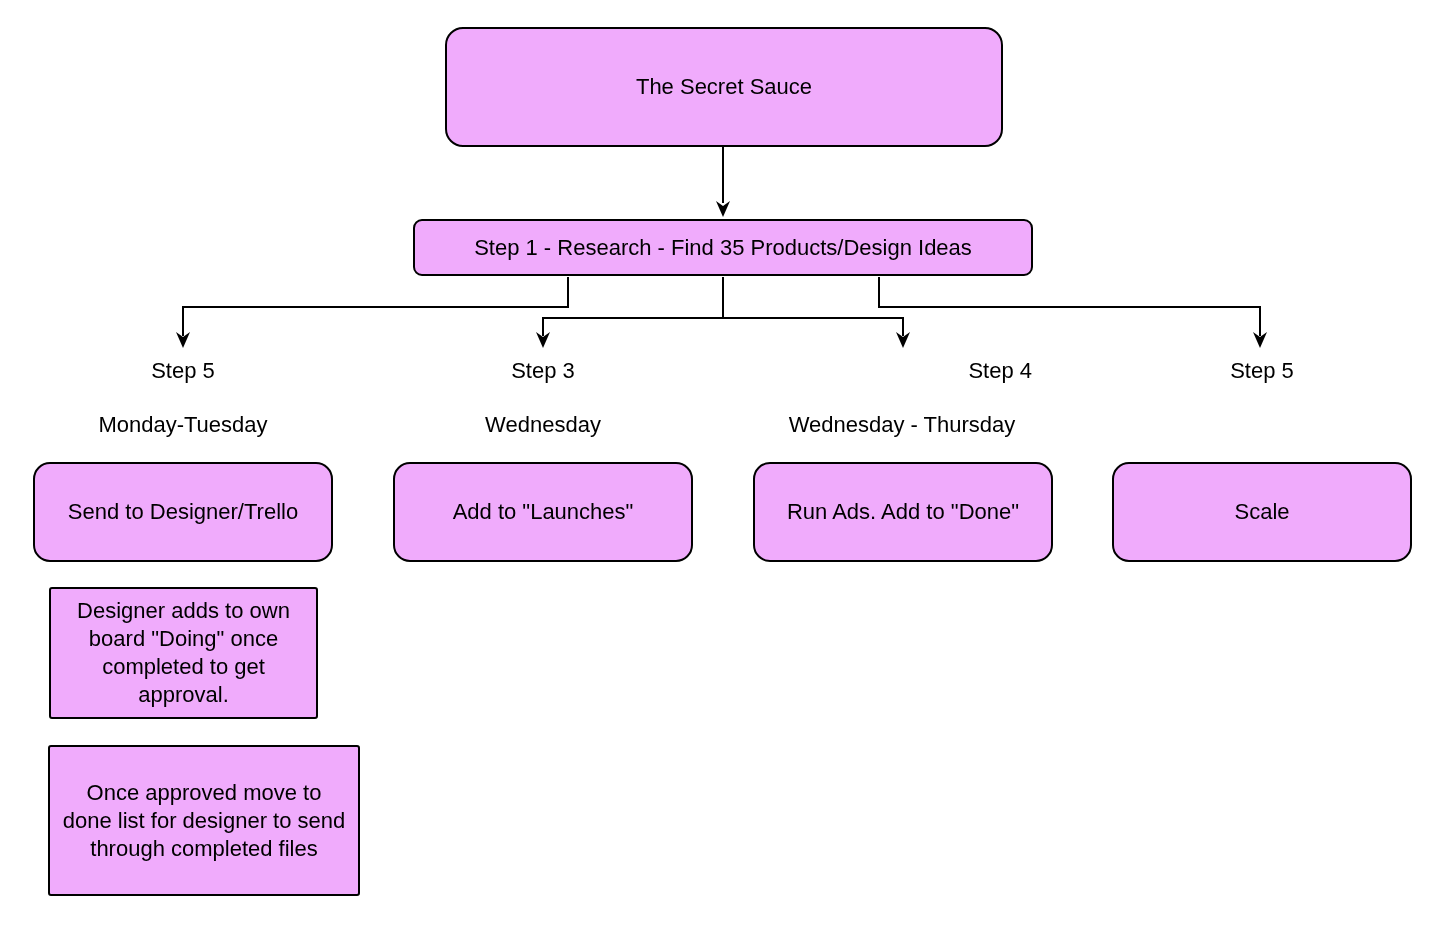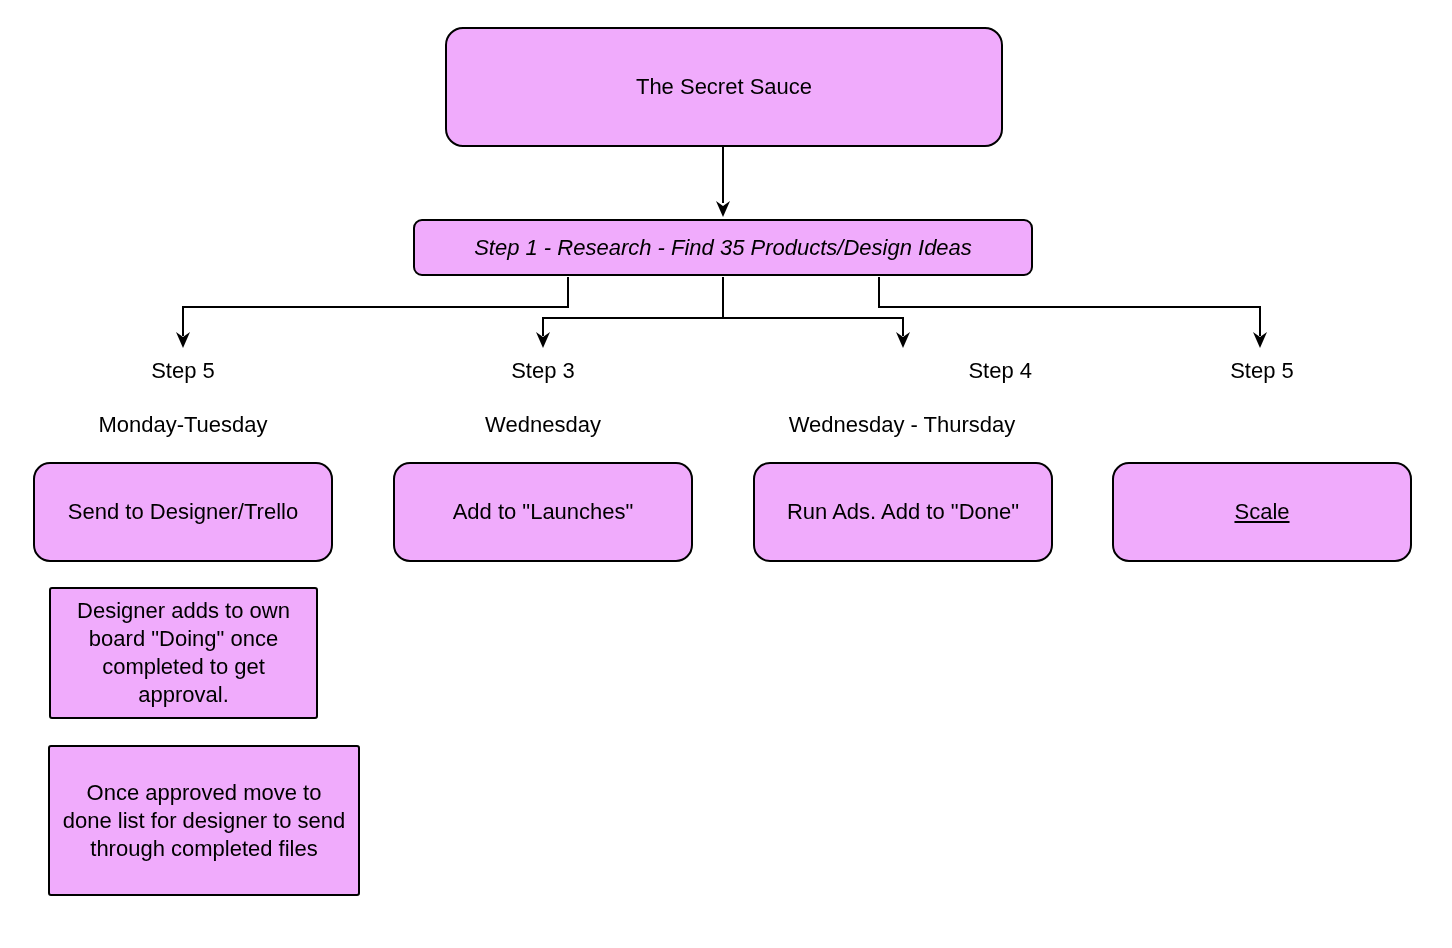--- a/index.html
+++ b/index.html
@@ -71,21 +71,21 @@
     <path class="head" d="M896 332 L903 337 L910 332 L903 348 Z"></path>
 
     <path class="line" d="M879 277 L879 307 L1260 307 L1260 336"></path>
     <path class="head" d="M1253 332 L1260 337 L1267 332 L1260 348 Z"></path>
   </svg>
 
   <div class="node title" style="left:445px; top:27px; width:558px; height:120px;">
     <span>The Secret Sauce</span>
   </div>
 
-  <div class="node step1" style="left:413px; top:219px; width:620px; height:57px;font-style:italic;">
+  <div class="node step1" style="left:413px; top:219px; width:620px; height:57px;">
     <span>Step 1 - Research - Find 35 Products/Design Ideas</span>
   </div>
 
   <div class="lbl" style="left:53px;   top:359px;">Step 5</div>
   <div class="lbl" style="left:413px;  top:359px;">Step 3</div>
   <div class="lbl" style="left:772px;  top:359px;text-align:right;">Step 4</div>
   <div class="lbl" style="left:1132px; top:359px;">Step 5</div>
 
   <div class="lbl" style="left:53px;   top:413px;">Monday-Tuesday</div>
   <div class="lbl" style="left:413px;  top:413px;">Wednesday</div>
@@ -93,21 +93,21 @@
 
   <div class="node action" style="left:33px; top:462px; width:300px; height:100px;">
     <span>Send to Designer/Trello</span>
   </div>
   <div class="node action" style="left:393px; top:462px; width:300px; height:100px;">
     <span>Add to "Launches"</span>
   </div>
   <div class="node action" style="left:753px; top:462px; width:300px; height:100px;">
     <span>Run Ads. Add to "Done"</span>
   </div>
-  <div class="node action" style="left:1112px; top:462px; width:300px; height:100px;text-decoration:underline;">
+  <div class="node action" style="left:1112px; top:462px; width:300px; height:100px;">
     <span>Scale</span>
   </div>
 
   <div class="node note" style="left:49px; top:587px; width:269px; height:132px;">
     <span>Designer adds to own board "Doing" once completed to get approval.</span>
   </div>
   <div class="node note" style="left:48px; top:745px; width:312px; height:151px;">
     <span>Once approved move to done list for designer to send through completed files</span>
   </div>
 

